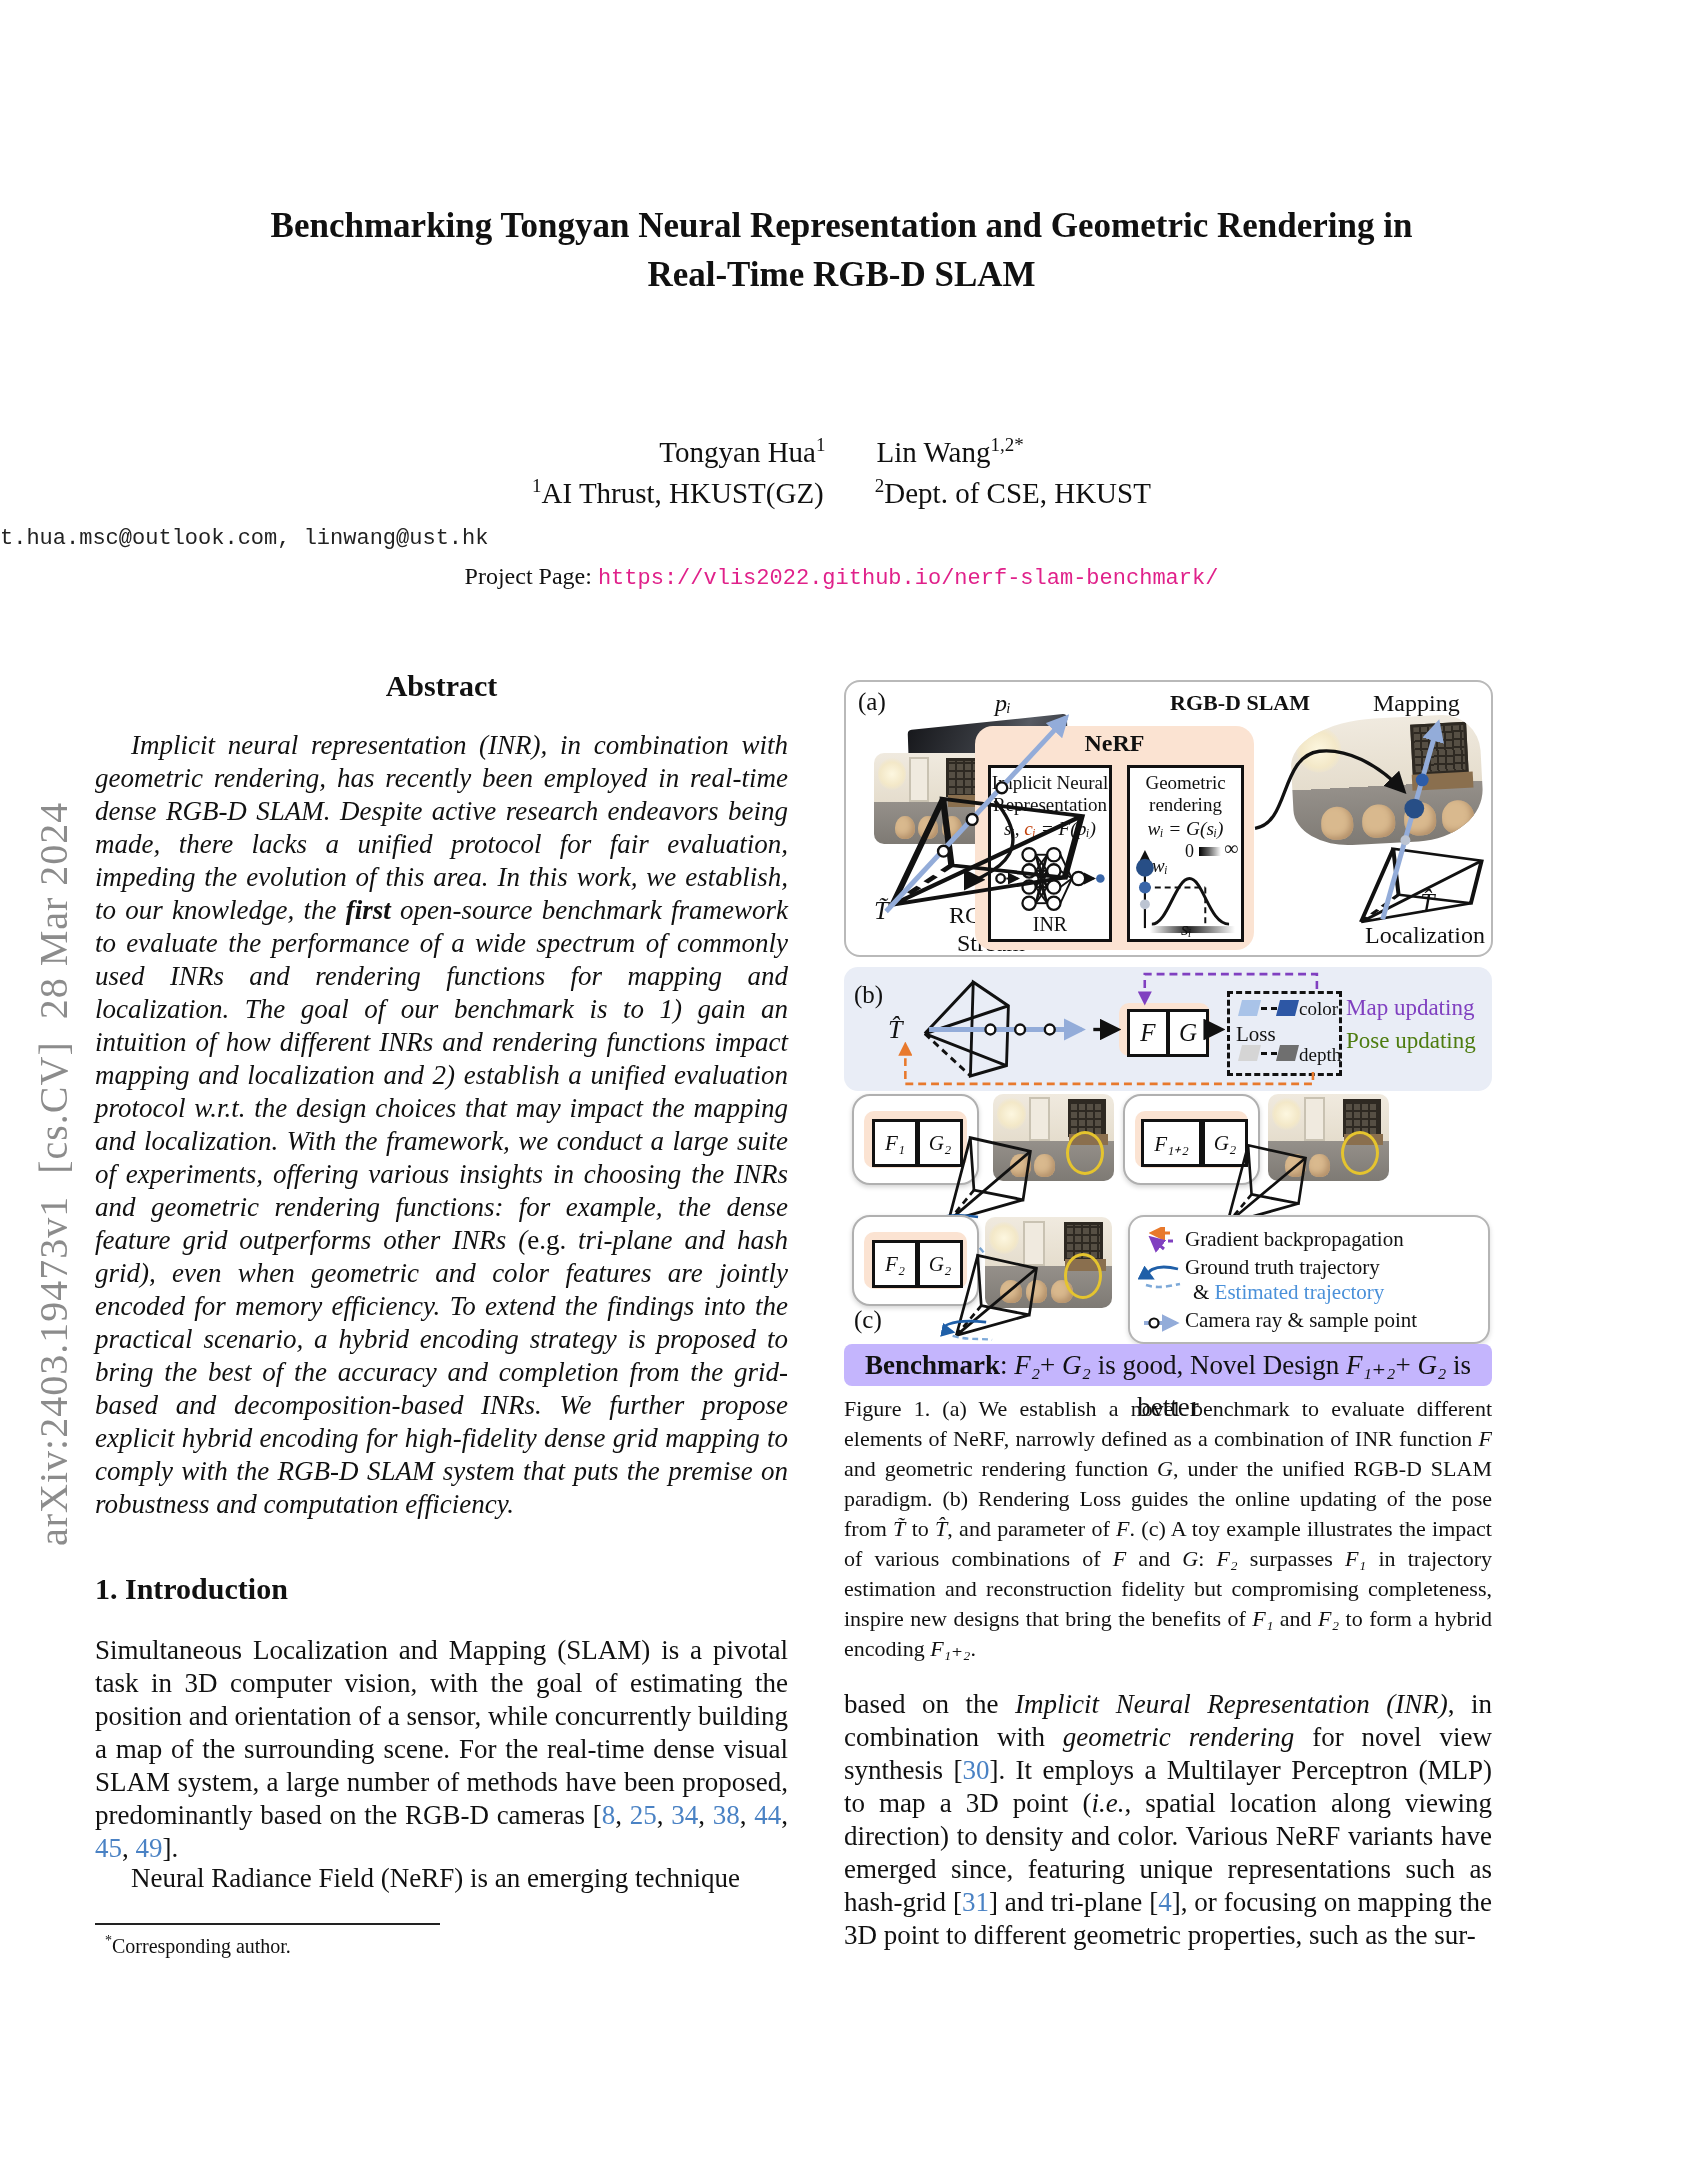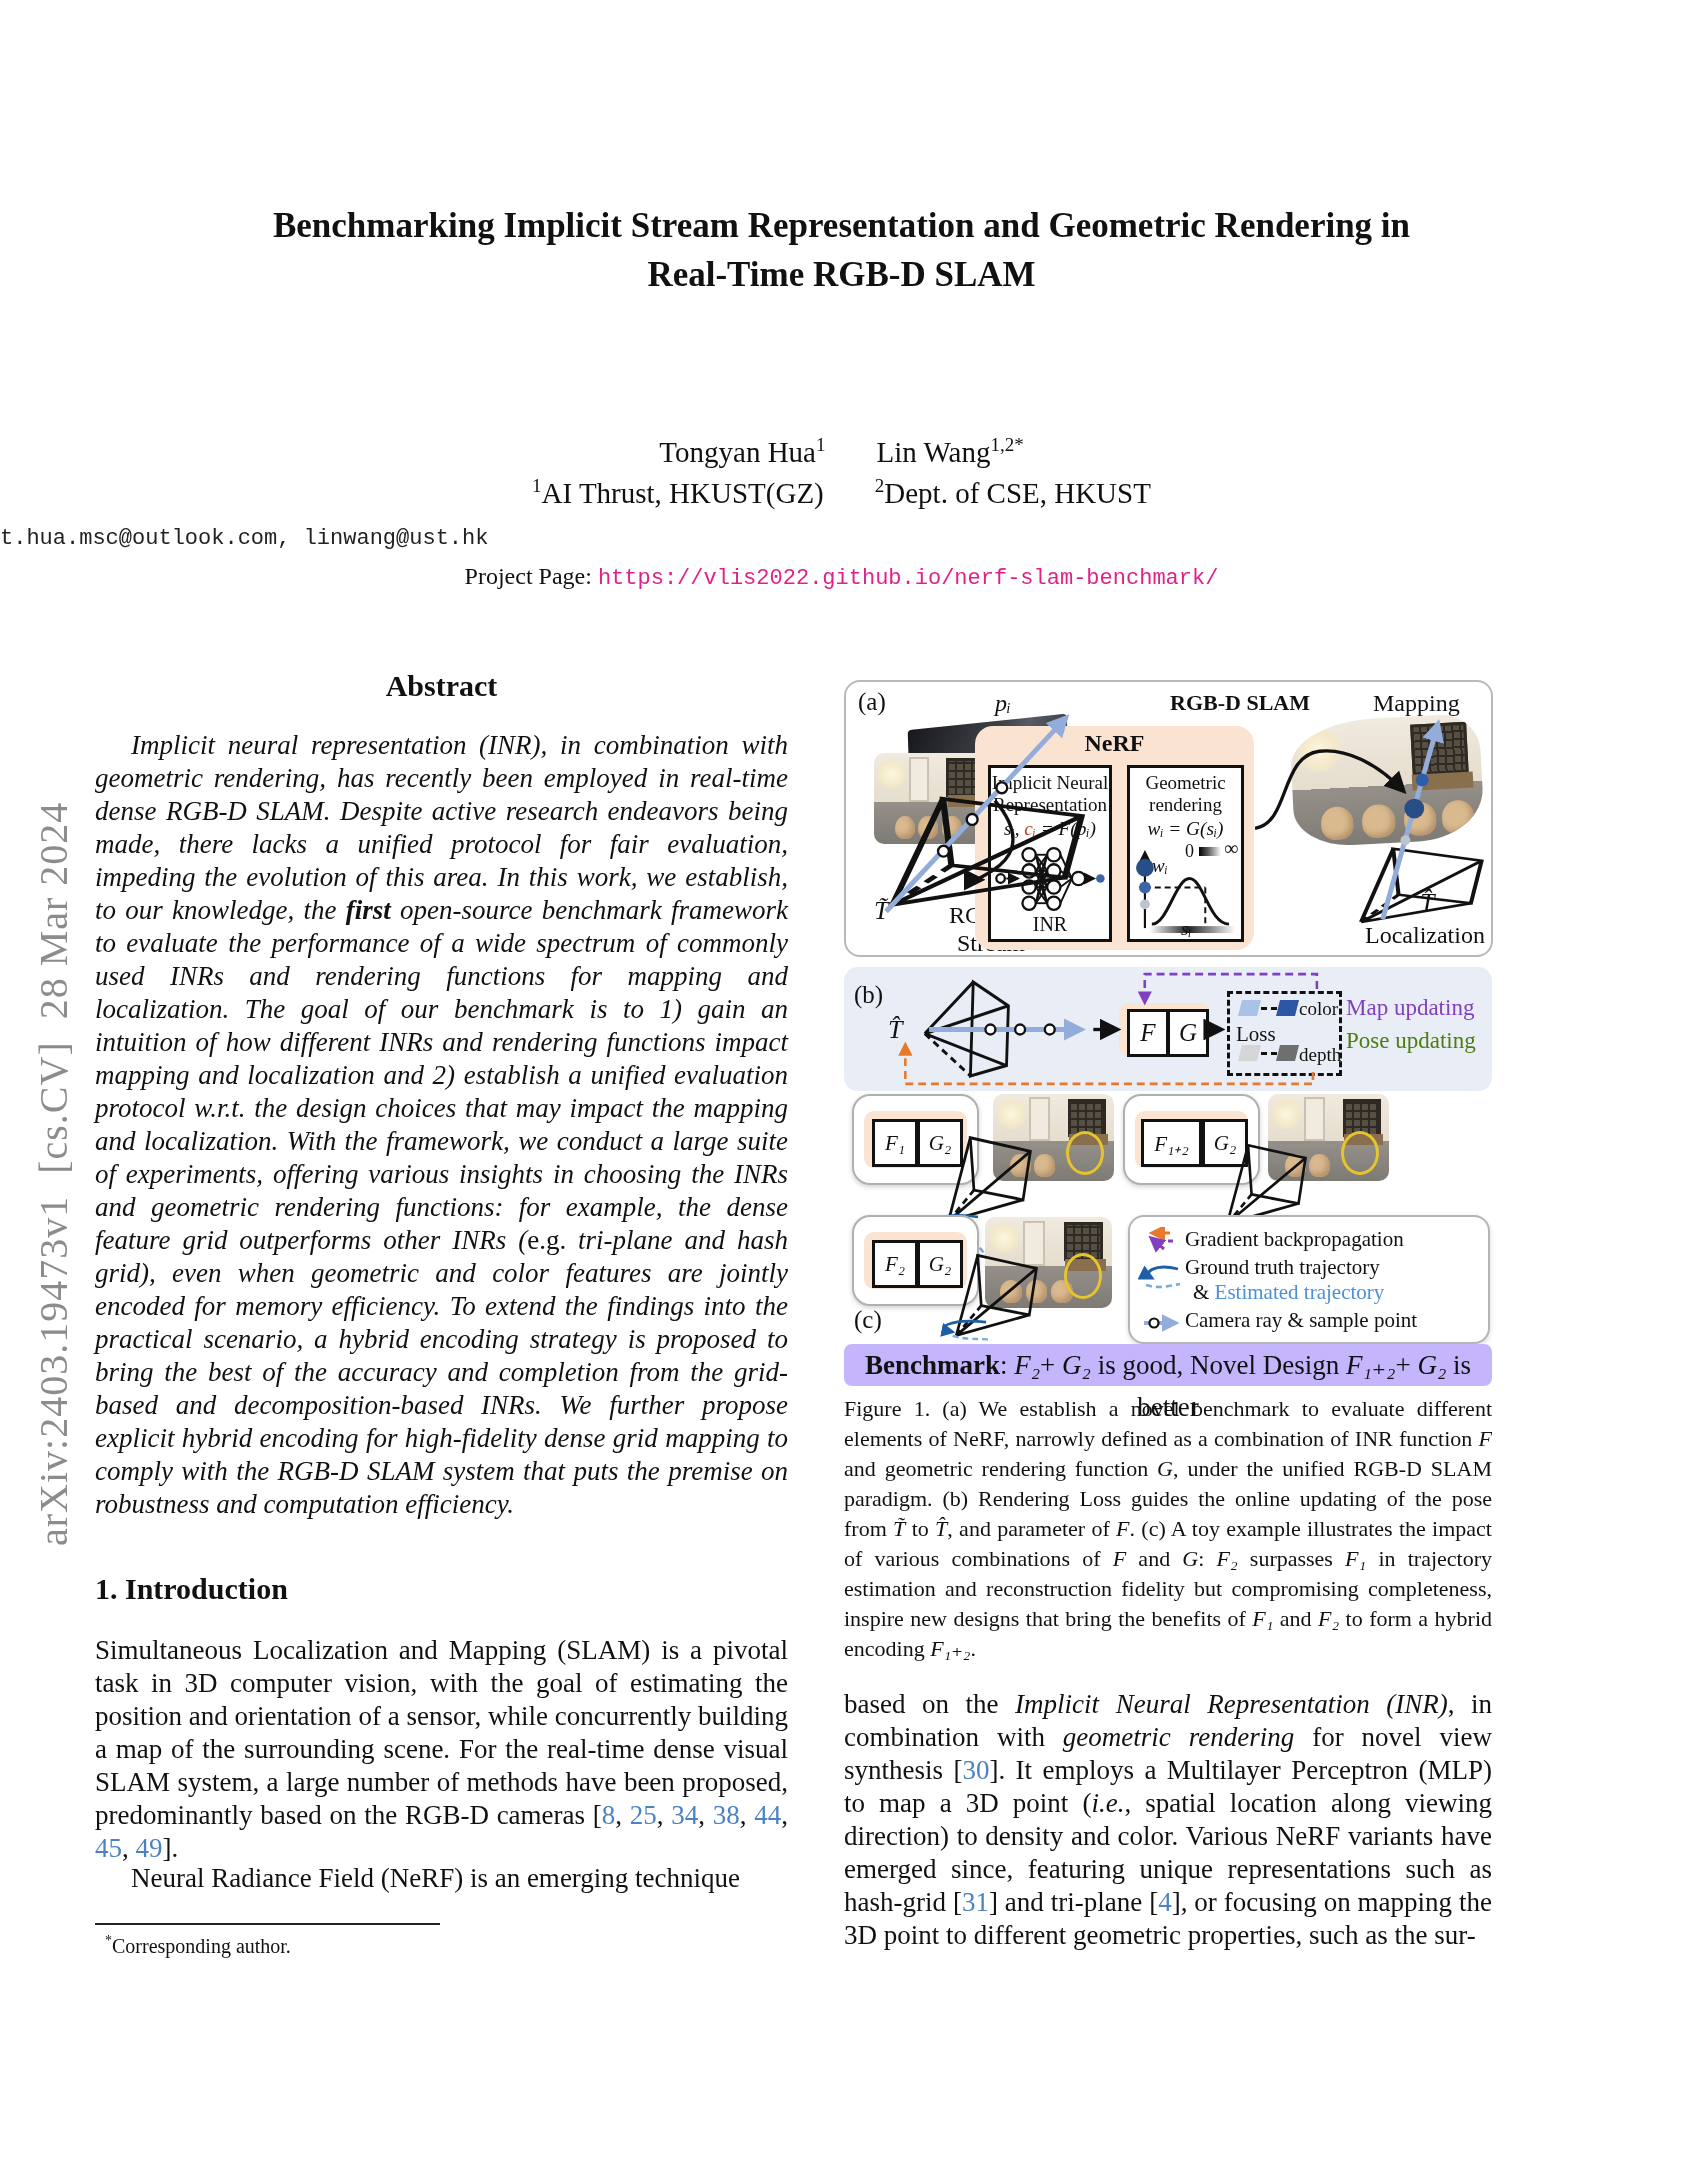--- a/index.html
+++ b/index.html
@@ -164,21 +164,21 @@
         <path d="M4 55 L55 5 M4 55 L92 28 M4 55 L90 86"></path>
         <path d="M4 55 L52 96" stroke-dasharray="7 5"></path>
         <polygon points="55,5 92,28 90,86 52,96"></polygon>
       </g>
     </defs>
   </svg>
 
   <div class="watermark">arXiv:2403.19473v1  [cs.CV]  28 Mar 2024</div>
 
   <div class="title">
-    <div>Benchmarking Implicit Stream Representation and Geometric Rendering in</div>
+    <div>Benchmarking Tongyan Neural Representation and Geometric Rendering in</div>
     <div>Real-Time RGB-D SLAM</div>
   </div>
 
   <div class="authors-line auth1">
     <span><span>Tongyan Hua</span><sup>1</sup></span>
     <span><span>Lin Wang</span><sup>1,2*</sup></span>
   </div>
   <div class="authors-line auth2">
     <span><sup>1</sup><span>AI Thrust, HKUST(GZ)</span></span>
     <span><sup>2</sup><span>Dept. of CSE, HKUST</span></span>

